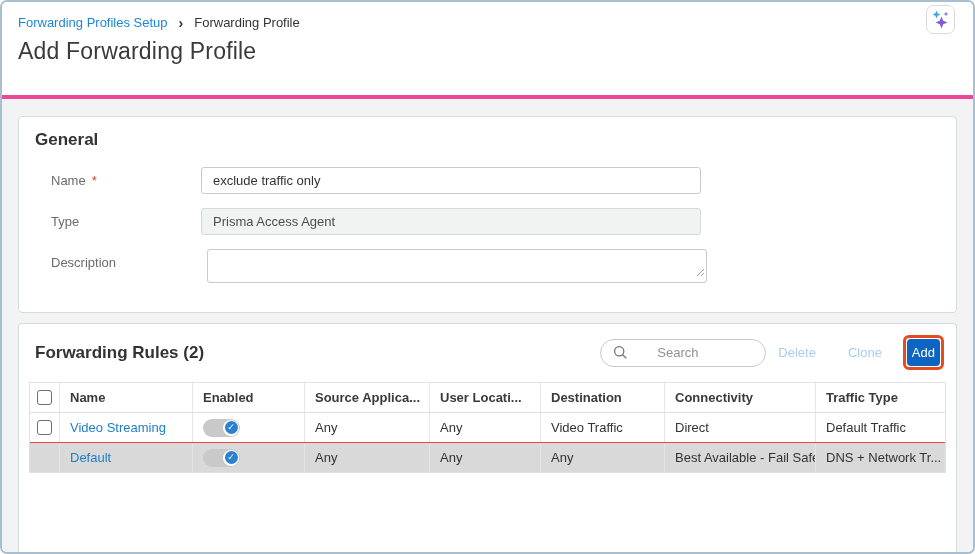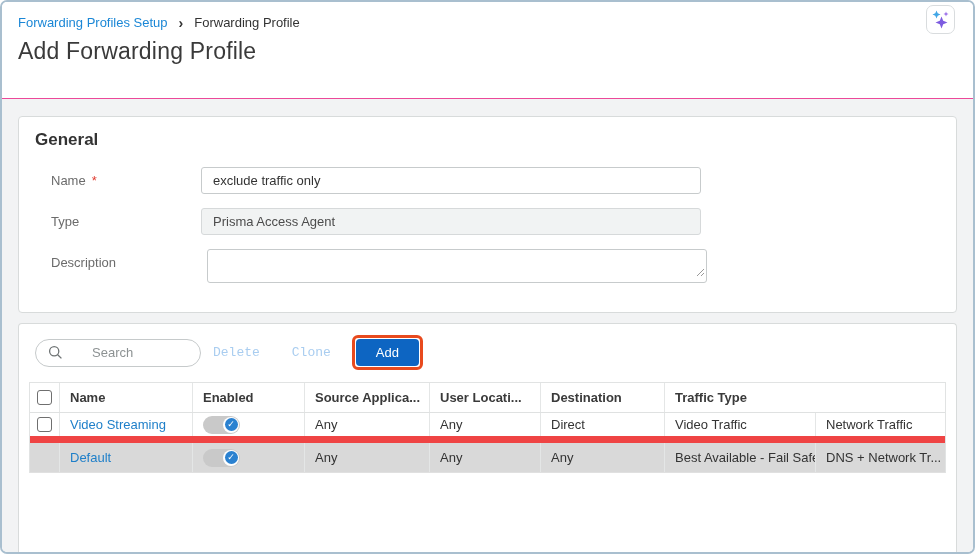--- a/index.html
+++ b/index.html
@@ -3,21 +3,21 @@
 <meta charset="utf-8">
 <style>
   * { margin:0; padding:0; box-sizing:border-box; }
   html,body { width:975px; height:554px; font-family:"Liberation Sans", sans-serif; background:#fff; }
   .frame {
     position:relative; width:975px; height:554px;
     border:2px solid #a9bfcf; border-radius:7px; overflow:hidden; background:#fff;
     display:flex; flex-direction:column;
   }
   
-  .topbar { position:relative; background:#fff; height:97px; flex:0 0 auto; border-bottom:1px solid #ec4899; }
+  .topbar { position:relative; background:#fff; height:97px; flex:0 0 auto; border-bottom:4px solid #ec4899; }
   .breadcrumb { position:absolute; left:16px; top:13px; font-size:13px; display:flex; align-items:center; }
   .breadcrumb a { color:#1b87d6; text-decoration:none; cursor:pointer; }
   .crumb-sep { color:#333; font-weight:bold; font-size:14px; margin:0 11px; line-height:1; }
   .crumb-current { color:#333; }
   .page-title { position:absolute; left:16px; top:36px; font-size:23px; font-weight:500; color:#3a3a3a; letter-spacing:.2px; }
   .ai-btn {
     position:absolute; right:18px; top:3px; width:29px; height:29px;
     border:1px solid #d9dcde; border-radius:7px; background:#fff;
     display:flex; align-items:center; justify-content:center; cursor:pointer;
   }
@@ -44,36 +44,36 @@
   
   .card-rules { margin-top:10px; flex:1 1 auto; border-bottom:none; border-radius:4px 4px 0 0; display:flex; flex-direction:column; overflow:hidden; }
   .rules-head { display:flex; align-items:center; padding:11px 12px 9px 16px; }
   .rules-title { font-size:17px; font-weight:700; color:#333; flex:1 1 auto; }
   .search-pill {
     display:flex; align-items:center; width:166px; height:28px;
     border:1px solid #c6cacb; border-radius:15px; padding:0 10px 0 12px; background:#fff;gap:20px;
   }
   .search-pill input { border:none; outline:none; width:110px; margin-left:9px; font-size:13px; color:#555; font-family:"Liberation Sans",sans-serif; background:transparent; }
   .search-pill input::placeholder { color:#8d9293; }
-  .btn-ghost { border:none; background:transparent; color:#a9cdf0; font-size:13px; padding:5px 12px; font-family:Liberation Mono, monospace; cursor:default; }
+  .btn-ghost { border:none; background:transparent; color:#a9cdf0; font-size:13px; padding:5px 12px; font-family:Liberation Sans, sans-serif; cursor:default; }
   .btn-ghost.clone { margin-left:8px; }
   .add-annotation { border:3px solid #e84a1e; border-radius:6px; padding:1px; margin-left:9px; }
   .btn-add {
     background:#0d65c2; color:#fff; border:none; border-radius:4px;
-    font-size:13px; padding:6px 20px; font-family:"Liberation Sans",sans-serif; cursor:pointer;
+    font-size:13px; padding:6px 5px; font-family:"Liberation Sans",sans-serif; cursor:pointer;
   }
   
   .rules-table { margin:3px 10px 0 10px; border:1px solid #e1e3e3; border-bottom:none; background:#fff; }
   .t-row { display:grid; grid-template-columns:30px 133px 112px 125px 111px 124px 151px 1fr; height:30px; }
   .t-cell { display:flex; align-items:center; padding:0 10px; font-size:13px; color:#333; border-right:1px solid #e4e6e6; overflow:hidden; white-space:nowrap; }
   .t-cell:last-child { border-right:none; }
   .c-check { justify-content:center; padding:0; }
   .t-head { border-bottom:1px solid #dfe1e1; }
   .t-head .t-cell { font-weight:700; color:#3a3a3a; }
-  .t-data { border-bottom:7px solid #ef4444; }
+  .t-data { border-bottom:1px solid #ef4444; }
   .t-data.highlighted { background:#d9d9d9; border-bottom:1px solid #e0e0e0; }
   .rule-link { color:#1e7fc9; text-decoration:none; cursor:pointer; }
   .checkbox { width:15px; height:15px; border:1.5px solid #6f6f6f; border-radius:3px; background:#fff; cursor:pointer; }
   
   .toggle { position:relative; width:37px; height:18px; border-radius:9px; background:#c9c9c9; cursor:pointer; }
   .toggle .knob {
     position:absolute; right:1px; top:1px; width:16px; height:16px; border-radius:50%;
     background:#fff; display:flex; align-items:center; justify-content:center;
   }
   .toggle .check {
@@ -129,20 +129,21 @@
             <svg width="9" height="9" viewBox="0 0 9 9">
                 <path d="M8 1 L1 8 M8 5 L5 8" stroke="#9a9a9a" stroke-width="1" fill="none"></path>
               </svg>
           </span>
         </div>
       </div>
     </div>
 
     <div class="card card-rules">
       <div class="rules-head">
+        <div class="rules-title">Forwarding Rules (2)</div>
 
         <div class="search-pill">
           <span style="display:flex;">
             <svg width="15" height="15" viewBox="0 0 15 15">
                 <circle cx="6.2" cy="6.2" r="4.6" fill="none" stroke="#6e7374" stroke-width="1.3"></circle>
                 <line x1="9.7" y1="9.7" x2="13.4" y2="13.4" stroke="#6e7374" stroke-width="1.3"></line>
               </svg>
           </span>
           <input type="text" placeholder="Search" style="">
         </div>
@@ -158,42 +159,43 @@
 
         <div class="t-row t-head">
           <div class="t-cell c-check">
               <div class="checkbox"></div>
             </div>
           <div class="t-cell">Name</div>
           <div class="t-cell">Enabled</div>
           <div class="t-cell">Source Applica...</div>
           <div class="t-cell">User Locati...</div>
           <div class="t-cell">Destination</div>
+          <div class="t-cell">Connectivity</div>
           <div class="t-cell">Traffic Type</div>
         </div>
 
         <div class="t-row t-data">
           <div class="t-cell c-check">
               <div class="checkbox"></div>
             </div>
           <div class="t-cell">
               <a class="rule-link">Video Streaming</a>
             </div>
           <div class="t-cell">
             <div class="toggle">
                 <div class="knob">
                   <span class="check">✓</span>
                 </div>
               </div>
           </div>
           <div class="t-cell">Any</div>
           <div class="t-cell">Any</div>
+          <div class="t-cell">Video Traffic</div>
           <div class="t-cell">Direct</div>
-          <div class="t-cell">Video Traffic</div>
-          <div class="t-cell">Network Traffic</div>
+          <div class="t-cell">Default Traffic</div>
         </div>
 
         <div class="t-row t-data highlighted">
           <div class="t-cell c-check"></div>
           <div class="t-cell">
               <a class="rule-link">Default</a>
             </div>
           <div class="t-cell">
             <div class="toggle">
                 <div class="knob">

